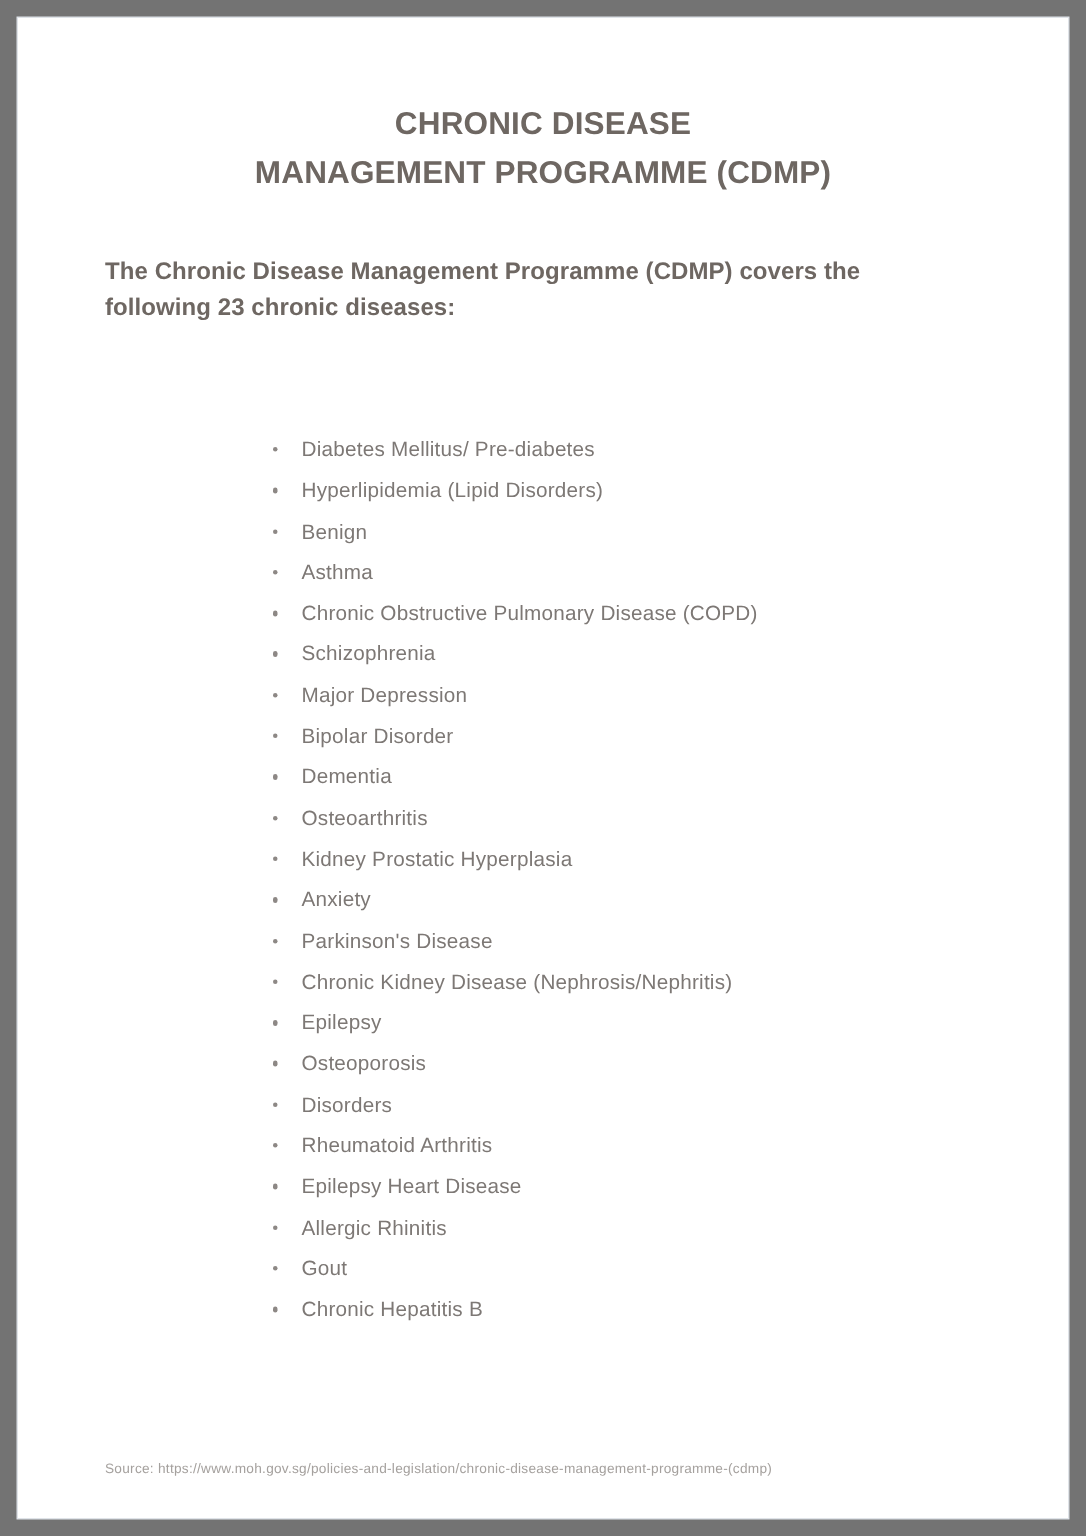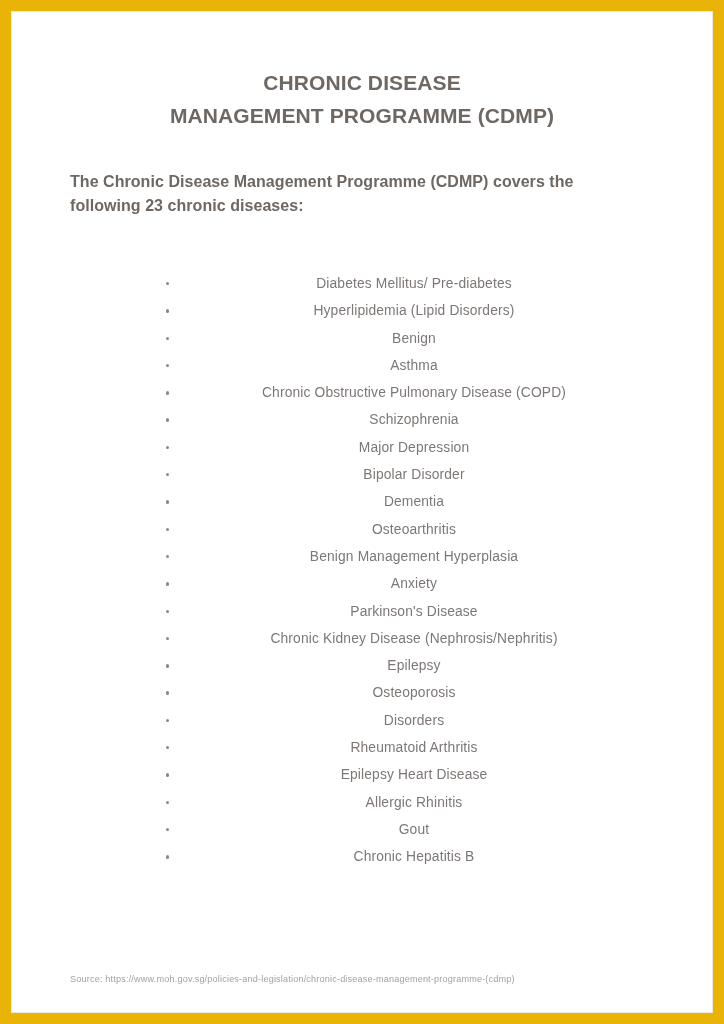--- a/index.html
+++ b/index.html
@@ -12,21 +12,21 @@
     background: #2f5b80;
     font-family: "Liberation Sans", sans-serif;
     overflow: hidden;
   }
   .page-frame {
     position: absolute;
     left: 0;
     top: 0;
     width: 724px;
     height: 1024px;
-    background: #eab308;
+    background: #737373;
     box-sizing: border-box;
   }
   .page-sheet {
     position: absolute;
     left: 12px;
     top: 12px;
     width: 700px;
     height: 1000px;
     background: #ffffff;
     box-sizing: border-box;
@@ -57,24 +57,23 @@
     font-size: 16px;
     font-weight: bold;
     line-height: 24px;
     letter-spacing: 0.05px;
   }
   .disease-list {
     position: absolute;
     left: 151px;
     top: 258px;
     width: 480px;
-    margin: 0;
+    margin: 16px;
     padding: 0;
     list-style: none;
-    text-align: center;
   }
   .disease-list li {
     position: relative;
     padding-left: 22px;
     height: 27.3px;
     line-height: 27.3px;
     color: #7d7875;
     font-size: 13.8px;
     letter-spacing: 0.15px;
     white-space: nowrap;
@@ -117,21 +116,21 @@
       <li><span class="bullet-dot"></span><span>Diabetes Mellitus/ Pre-diabetes</span></li>
       <li><span class="bullet-dot"></span><span>Hyperlipidemia (Lipid Disorders)</span></li>
       <li><span class="bullet-dot"></span><span>Benign</span></li>
       <li><span class="bullet-dot"></span><span>Asthma</span></li>
       <li><span class="bullet-dot"></span><span>Chronic Obstructive Pulmonary Disease (COPD)</span></li>
       <li><span class="bullet-dot"></span><span>Schizophrenia</span></li>
       <li><span class="bullet-dot"></span><span>Major Depression</span></li>
       <li><span class="bullet-dot"></span><span>Bipolar Disorder</span></li>
       <li><span class="bullet-dot"></span><span>Dementia</span></li>
       <li><span class="bullet-dot"></span><span>Osteoarthritis</span></li>
-      <li><span class="bullet-dot"></span><span>Benign Management Hyperplasia</span></li>
+      <li><span class="bullet-dot"></span><span>Kidney Prostatic Hyperplasia</span></li>
       <li><span class="bullet-dot"></span><span>Anxiety</span></li>
       <li><span class="bullet-dot"></span><span>Parkinson's Disease</span></li>
       <li><span class="bullet-dot"></span><span>Chronic Kidney Disease (Nephrosis/Nephritis)</span></li>
       <li><span class="bullet-dot"></span><span>Epilepsy</span></li>
       <li><span class="bullet-dot"></span><span>Osteoporosis</span></li>
       <li><span class="bullet-dot"></span><span>Disorders</span></li>
       <li><span class="bullet-dot"></span><span>Rheumatoid Arthritis</span></li>
       <li><span class="bullet-dot"></span><span>Epilepsy Heart Disease</span></li>
       <li><span class="bullet-dot"></span><span>Allergic Rhinitis</span></li>
       <li><span class="bullet-dot"></span><span>Gout</span></li>

